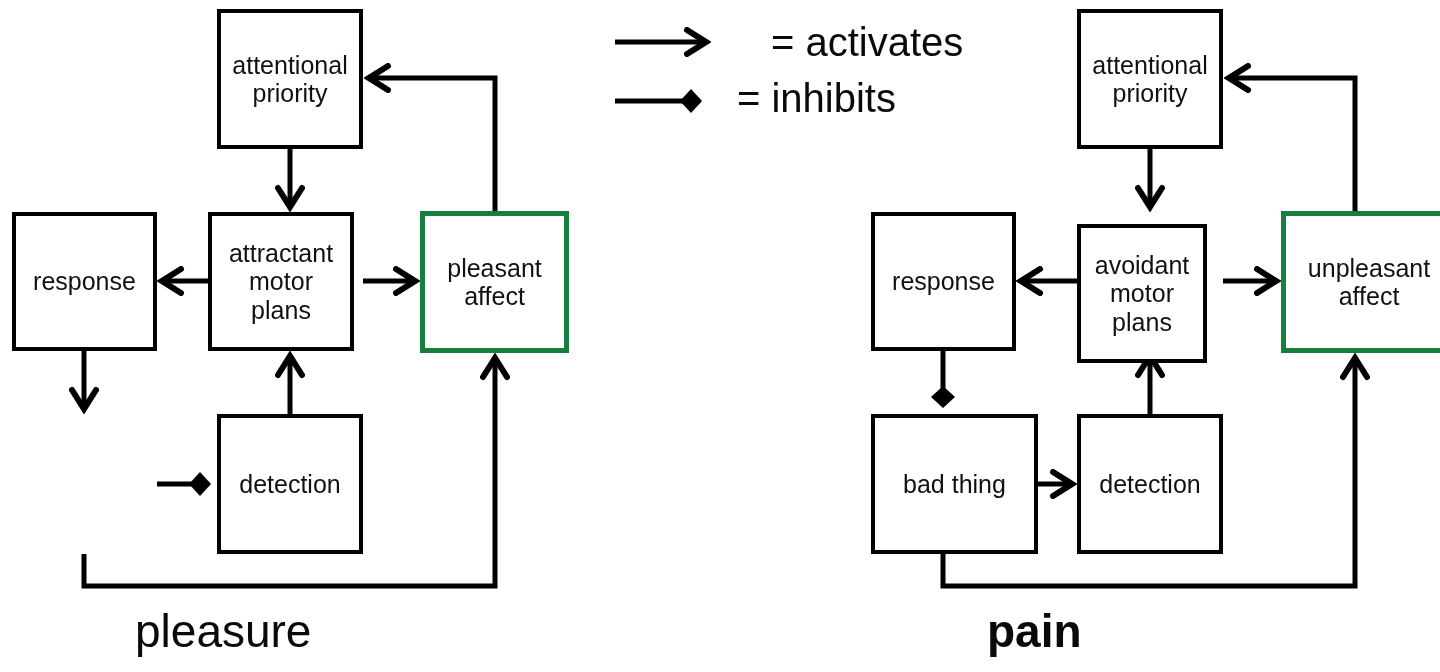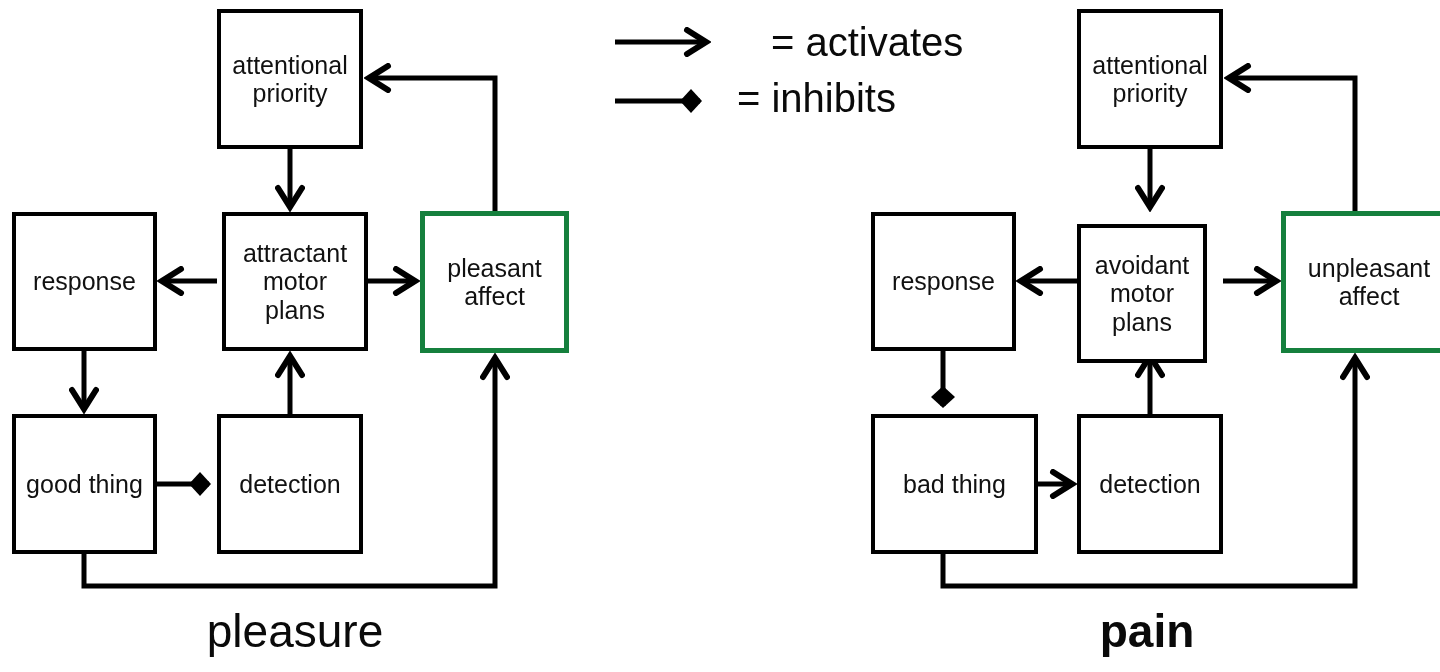--- a/index.html
+++ b/index.html
@@ -10,33 +10,33 @@
   #wires{position:absolute;left:0;top:0;width:1440px;height:672px;z-index:1;}
   .node{
     position:absolute;z-index:2;box-sizing:border-box;background:#fff;
     border:4px solid #000;display:flex;align-items:center;justify-content:center;
     text-align:center;font-size:25px;line-height:1.14;color:#111;padding:2px 6px;
   }
   .node.red{border:5px solid #15803d;}
   
   .ap-l  {left:217px;top:9px;  width:146px;height:140px;}
   .rsp-l {left:12px; top:212px;width:145px;height:139px;}
-  .amp-l {left:222px;top:212px;width:146px;height:139px;}
+  .amp-l {left:208px;top:212px;width:146px;height:139px;}
   .aff-l {left:420px;top:211px;width:149px;height:142px;}
   .st-l  {left:12px; top:414px;width:145px;height:140px;}
   .det-l {left:217px;top:414px;width:146px;height:140px;}
   
   .ap-r  {left:1077px;top:9px;  width:146px;height:140px;}
   .rsp-r {left:871px; top:212px;width:145px;height:139px;}
   .amp-r {left:1077px;top:224px;width:130px;height:139px;}
   .aff-r {left:1281px;top:211px;width:176px;height:142px;}
   .st-r  {left:871px; top:414px;width:167px;height:140px;}
   .det-r {left:1077px;top:414px;width:146px;height:140px;}
   .diagram-title{
-    position:absolute;z-index:2;width:320px;text-align:center;
+    position:absolute;z-index:2;width:320px;
     font-size:46px;color:#0a0a0a;top:604px;
   }
   .title-l{left:135px;}
   .title-r{left:987px;font-weight:bold;}
   .legend-label{
     position:absolute;z-index:2;font-size:40px;color:#0a0a0a;line-height:52px;white-space:nowrap;
   }
   .legend-activates{left:755px;top:16px;margin-left:16px;}
   .legend-inhibits{left:737px;top:72px;}
   path.wire{stroke:#000;stroke-width:5;fill:none;}
@@ -78,21 +78,20 @@
     <path class="wire" d="M943 554 V586 H1355 V358" marker-end="url(#arrow)"></path>
   </svg>
 
   <div class="legend-label legend-activates">= activates</div>
   <div class="legend-label legend-inhibits">= inhibits</div>
 
   <div class="node ap-l">attentional priority</div>
   <div class="node rsp-l">response</div>
   <div class="node amp-l">attractant motor plans</div>
   <div class="node red aff-l">pleasant affect</div>
-  <div class="node st-l">good thing</div>
   <div class="node det-l">detection</div>
   <div class="diagram-title title-l">pleasure</div>
 
   <div class="node ap-r">attentional priority</div>
   <div class="node rsp-r">response</div>
   <div class="node amp-r">avoidant motor plans</div>
   <div class="node red aff-r">unpleasant affect</div>
   <div class="node st-r">bad thing</div>
   <div class="node det-r">detection</div>
   <div class="diagram-title title-r">pain</div>

